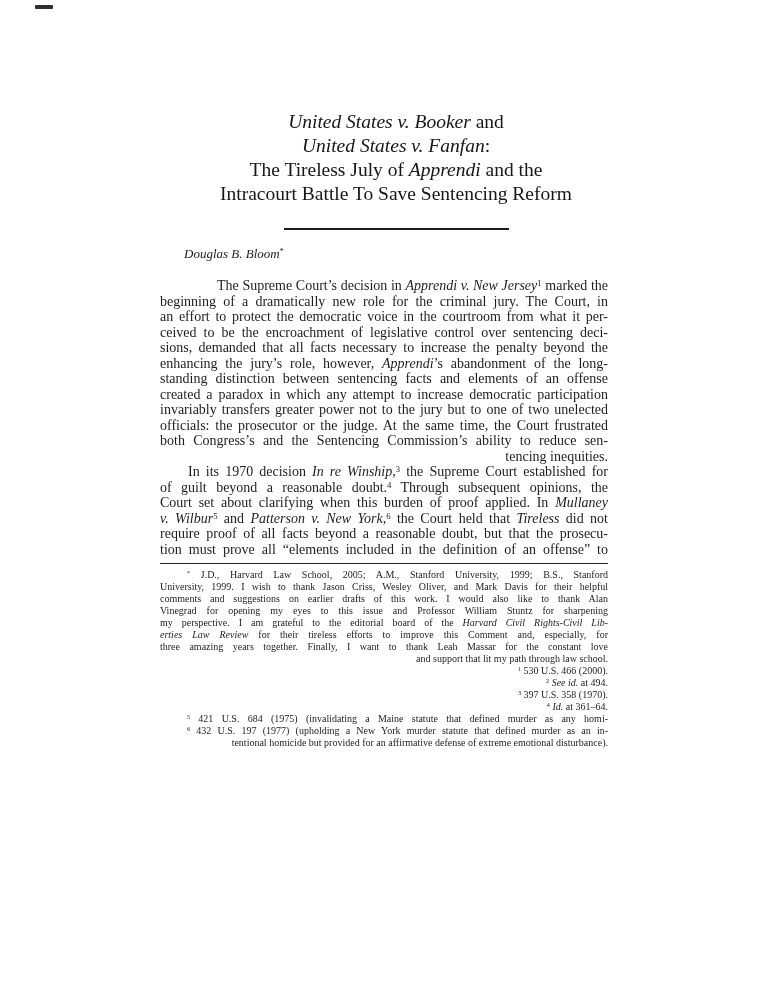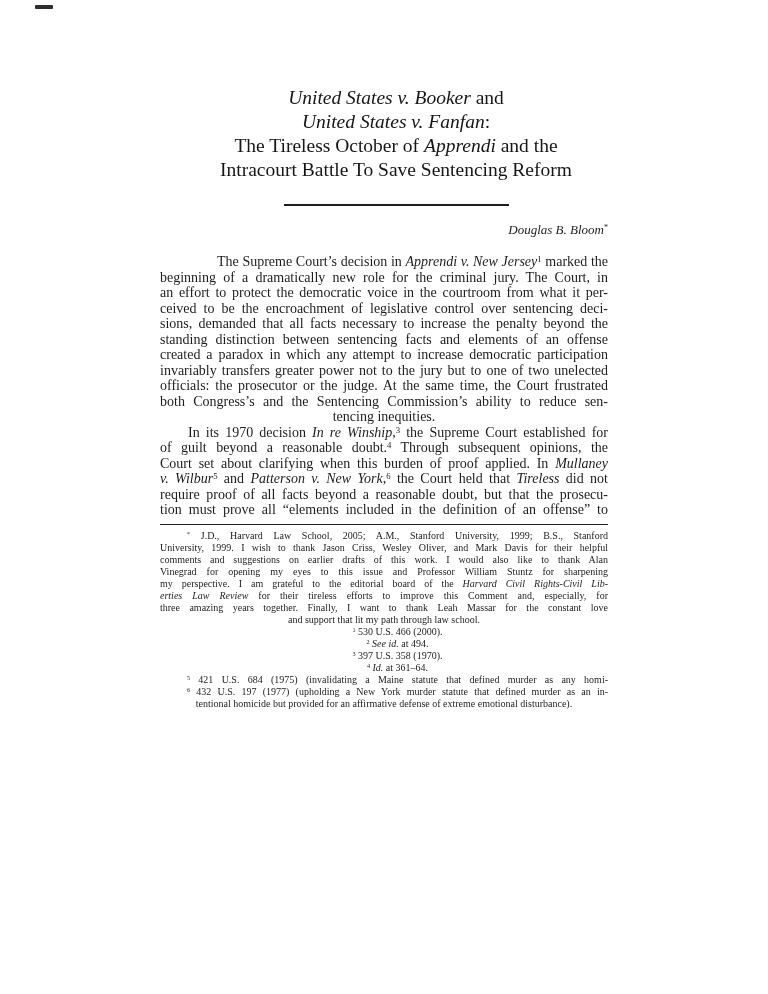--- a/index.html
+++ b/index.html
@@ -5,63 +5,64 @@
   html,body { margin:0; padding:0; background:#ffffff; }
   .page {
     position:relative; width:768px; height:994px; background:#ffffff;
     font-family:"Liberation Serif","DejaVu Serif",serif; color:#1d1d1d;
     overflow:hidden;
   }
   .scan-mark {
     position:absolute; left:35px; top:5px; width:18px; height:4px;
     background:#2f2f2f; border-radius:1px;
   }
-  .content { position:absolute; left:160px; top:14px; width:448px; padding-top:72px; }
+  .content { position:absolute; left:160px; top:0; width:448px; padding-top:110px; }
   .head-block { padding-left:24px; }
   .title { font-size:19.5px; line-height:24px; color:#161616; margin:0; font-weight:normal; }
   .title .tline { text-align:center; }
   .rule { width:225px; height:2px; background:#1c1c1c; margin:22px auto 0 auto; }
   .author { margin-top:16px; font-size:13px; line-height:15px; }
-  .author .tline { text-align:right; }
+  .author .tline { text-align:left; }
   .body { margin-top:17px; font-size:14px; line-height:15.5px; }
   .fnrule { margin-top:6px; width:448px; height:1px; background:#242424; }
   .footnotes { margin-top:5px; font-size:10px; line-height:12px; }
-  .tline { overflow:hidden; text-align:center; }
+  .tline { overflow:hidden; text-align:right; }
   .tline.jst { text-align:justify; text-align-last:justify; }
   .para1 .tline:first-child { padding-left:57px; }
   .para2 .tline:first-child { padding-left:28px; }
   .fn .tline:first-child { padding-left:27px; }
   .it { font-style:italic; }
   .sup { font-size:62%; position:relative; top:-0.45em; line-height:0; }
 </style>
 </head>
 <body>
 
 <div class="page">
   <div class="scan-mark"></div>
   <div class="content">
     <div class="head-block">
       <h1 class="title">
           <div class="tline"><span class="it">United States v. Booker</span><span> and</span></div>
           <div class="tline"><span class="it">United States v. Fanfan</span><span>:</span></div>
-          <div class="tline"><span>The Tireless October of </span><span class="it">Apprendi</span><span> and the</span></div>
+          <div class="tline"><span>The Tireless July of </span><span class="it">Apprendi</span><span> and the</span></div>
           <div class="tline"><span>Intracourt Battle To Save Sentencing Reform</span></div>
         </h1>
       <div class="rule"></div>
       <div class="author">
           <div class="tline"><span class="it">Douglas B. Bloom</span><span class="sup">*</span></div>
         </div>
     </div>
     <div class="body">
       <div class="para para1">
           <div class="tline jst"><span>The Supreme Court’s decision in </span><span class="it">Apprendi v. New Jersey</span><span class="sup">1</span><span> marked the</span></div>
           <div class="tline jst"><span>beginning of a dramatically new role for the criminal jury. The Court, in</span></div>
           <div class="tline jst"><span>an effort to protect the democratic voice in the courtroom from what it per-</span></div>
           <div class="tline jst"><span>ceived to be the encroachment of legislative control over sentencing deci-</span></div>
           <div class="tline jst"><span>sions, demanded that all facts necessary to increase the penalty beyond the</span></div>
+          <div class="tline jst"><span>enhancing the jury’s role, however, </span><span class="it">Apprendi</span><span>’s abandonment of the long-</span></div>
           <div class="tline jst"><span>standing distinction between sentencing facts and elements of an offense</span></div>
           <div class="tline jst"><span>created a paradox in which any attempt to increase democratic participation</span></div>
           <div class="tline jst"><span>invariably transfers greater power not to the jury but to one of two unelected</span></div>
           <div class="tline jst"><span>officials: the prosecutor or the judge. At the same time, the Court frustrated</span></div>
           <div class="tline jst"><span>both Congress’s and the Sentencing Commission’s ability to reduce sen-</span></div>
           <div class="tline"><span>tencing inequities.</span></div>
         </div>
       <div class="para para2">
           <div class="tline jst"><span>In its 1970 decision </span><span class="it">In re Winship</span><span>,</span><span class="sup">3</span><span> the Supreme Court established for</span></div>
           <div class="tline jst"><span>of guilt beyond a reasonable doubt.</span><span class="sup">4</span><span> Through subsequent opinions, the</span></div>

